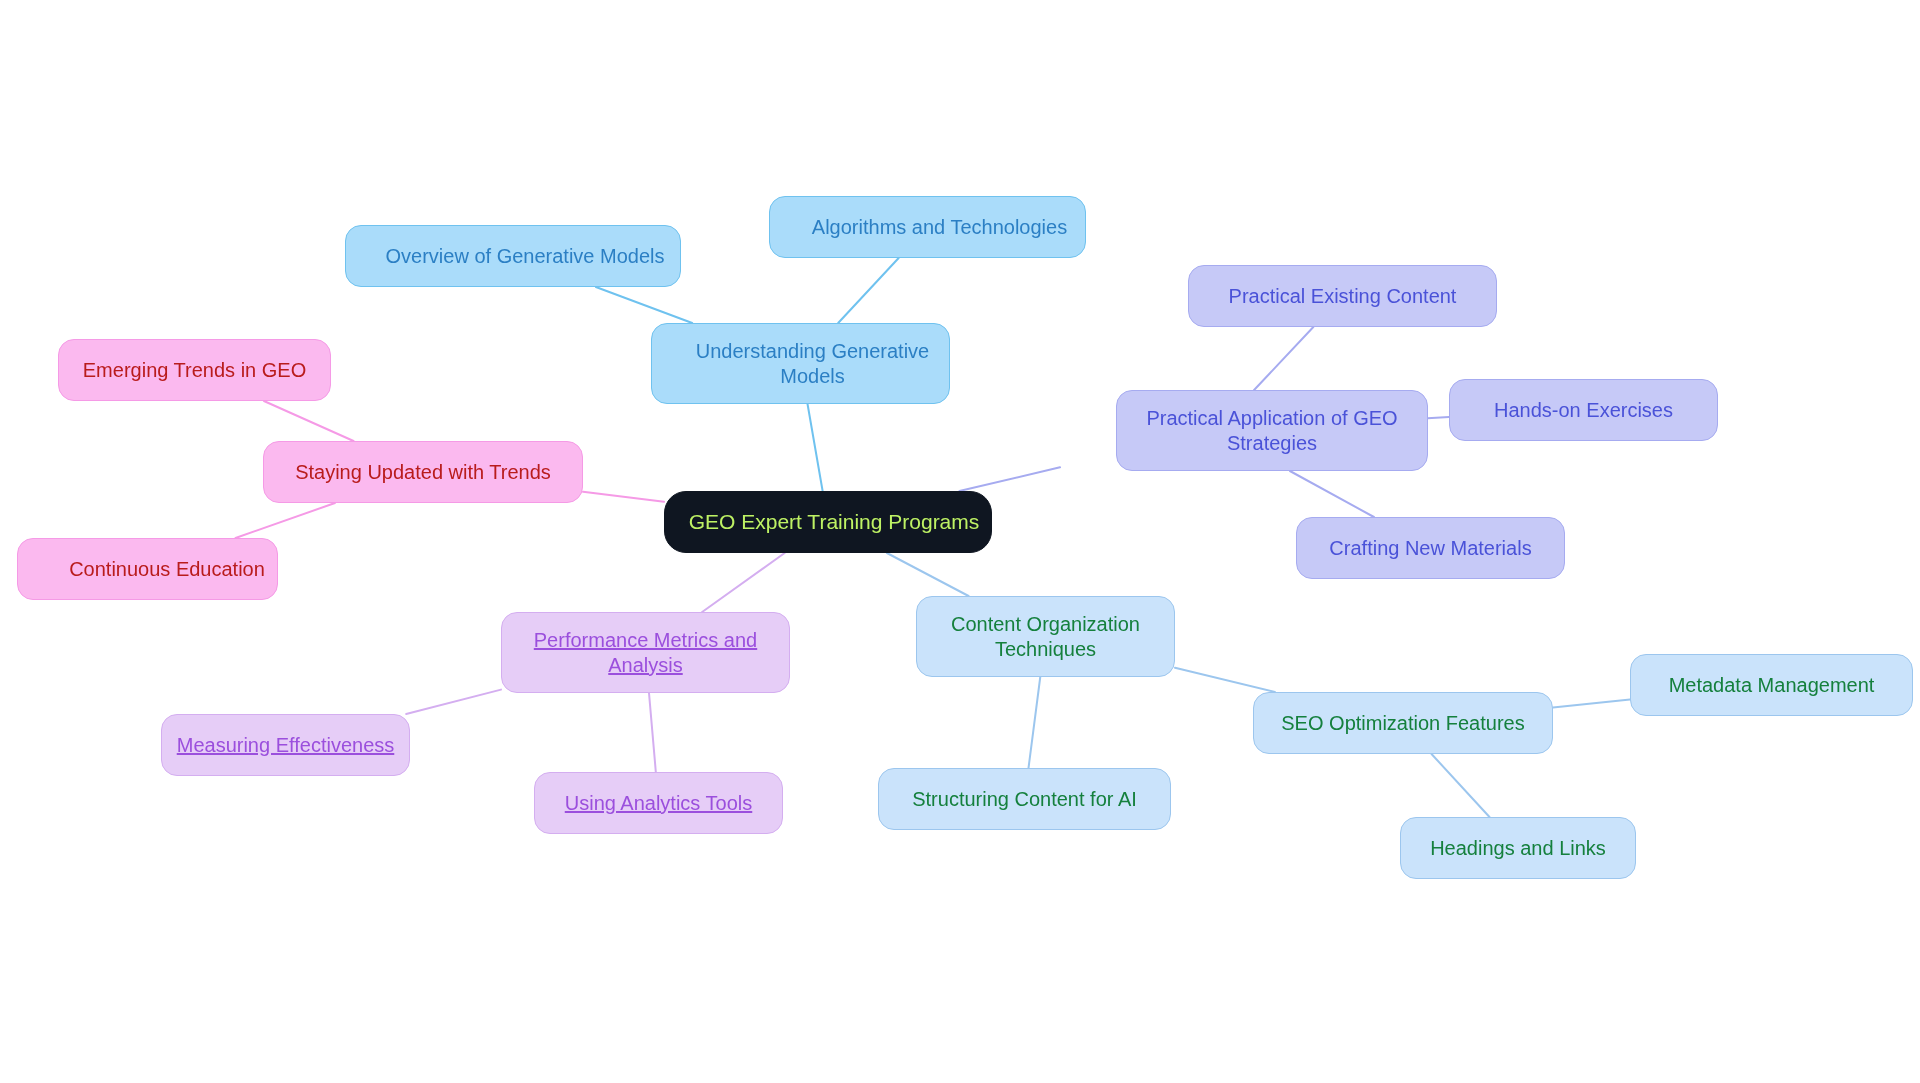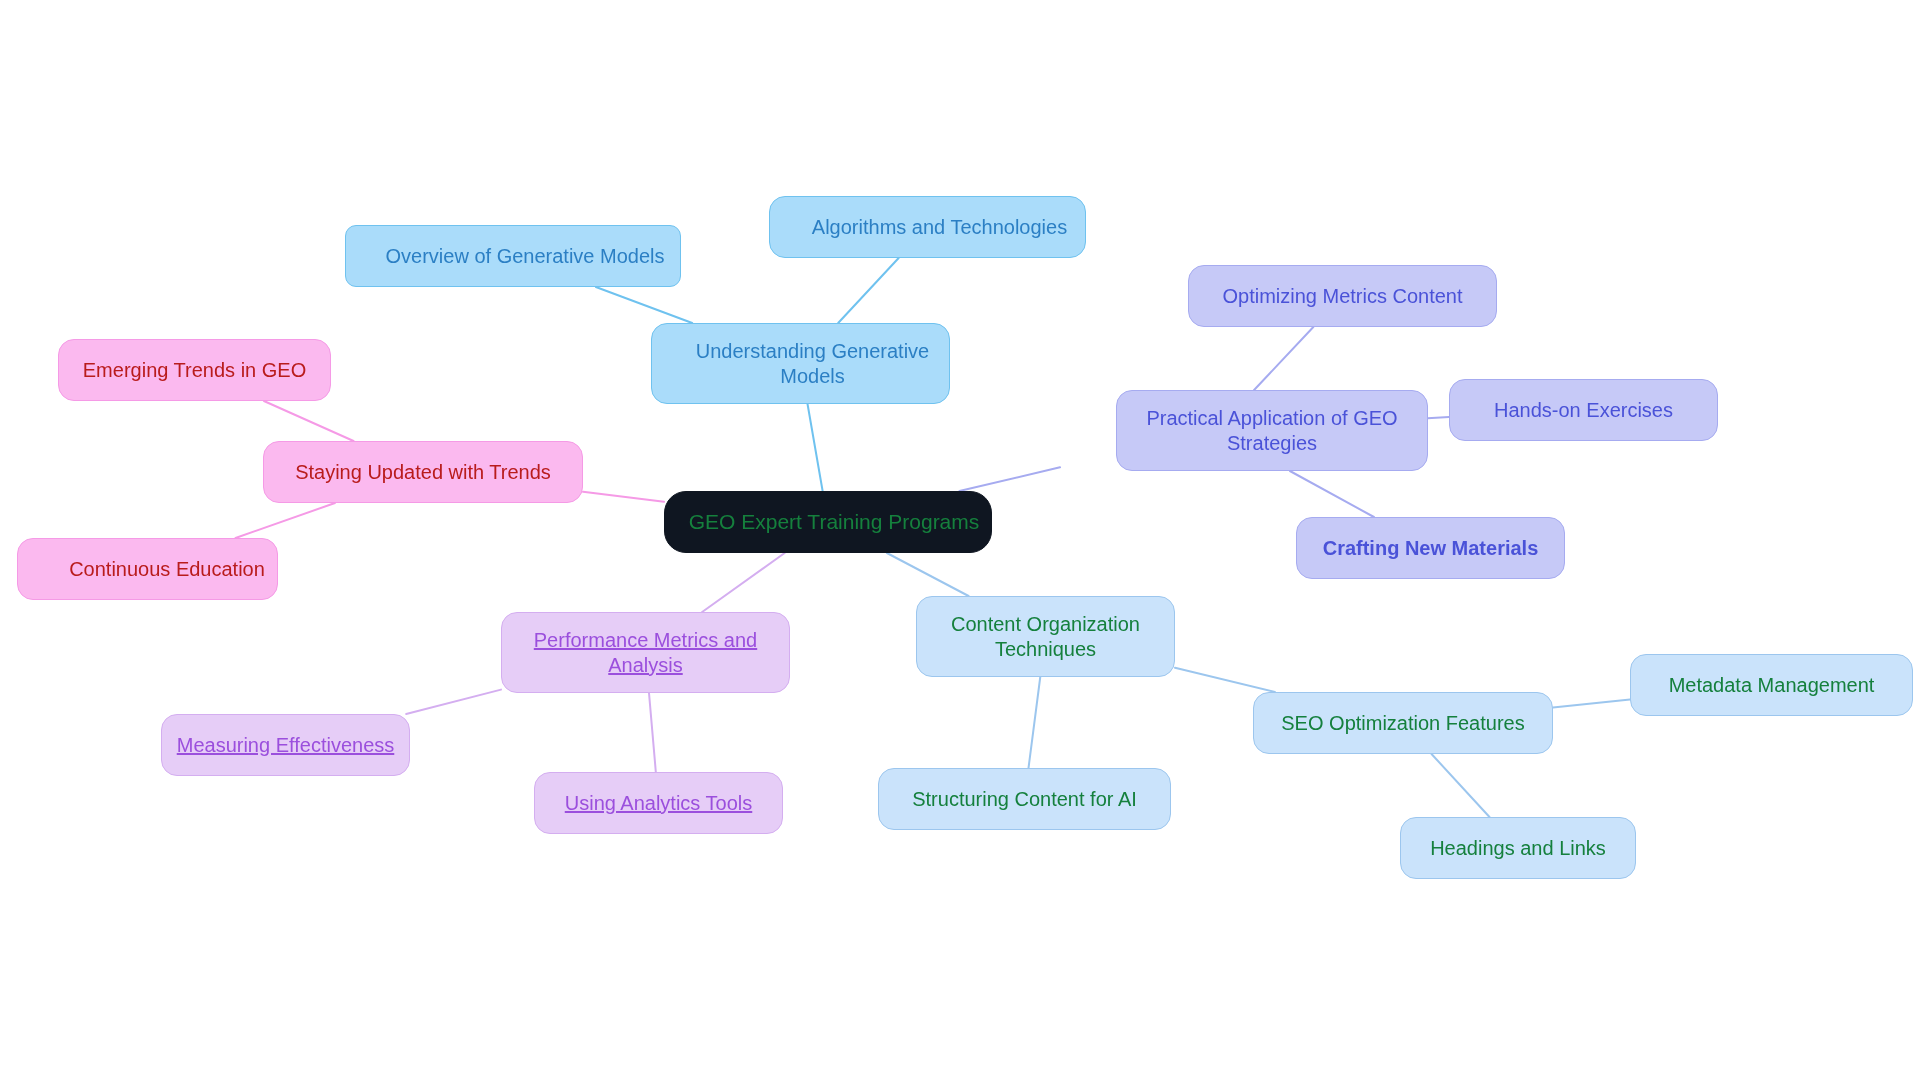--- a/index.html
+++ b/index.html
@@ -36,21 +36,21 @@
     text-align: center;
     border-radius: 16px;
     border-width: 1px;
     border-style: solid;
     line-height: 1.22;
     white-space: pre-line;
   }
   .node-root {
     background: #0f1621;
     border-color: #0f1621;
-    color: #15803d;
+    color: #bef264;
     font-size: 21px;
     border-radius: 22px;
     padding-left: 12px;
   }
   .node-blue-mid {
     background: #aadcfa;
     border-color: #6fc2ef;
     color: #2b7fc4;
     font-size: 20px;
     padding-left: 24px;
@@ -102,27 +102,27 @@
       <line x1="501" y1="689.6284722222222" x2="406.14864864864865" y2="714" stroke="#d4aef0" stroke-width="2" stroke-linecap="round"></line>
       <line x1="648.9983388704319" y1="693" x2="655.8222591362127" y2="772" stroke="#d4aef0" stroke-width="2" stroke-linecap="round"></line>
       <line x1="664" y1="501.75308641975306" x2="583" y2="491.75308641975306" stroke="#f59ae6" stroke-width="2" stroke-linecap="round"></line>
       <line x1="353.55392156862746" y1="441" x2="263.94607843137254" y2="401" stroke="#f59ae6" stroke-width="2" stroke-linecap="round"></line>
       <line x1="334.9536082474227" y1="503" x2="235.5463917525773" y2="538" stroke="#f59ae6" stroke-width="2" stroke-linecap="round"></line>
     </svg>
   <div id="node-layer">
       <div class="node node-root" style="left: 664px; top: 491px; width: 328px; height: 62px;">GEO Expert Training Programs</div>
       <div class="node node-blue-mid" style="left: 651px; top: 323px; width: 299px; height: 81px;">Understanding Generative
 Models</div>
-      <div class="node node-blue-mid" style="left: 345px; top: 225px; width: 336px; height: 62px; border-radius: 11px;">Overview of Generative Models</div>
+      <div class="node node-blue-mid" style="left: 345px; top: 225px; width: 336px; height: 62px;">Overview of Generative Models</div>
       <div class="node node-blue-mid" style="left: 769px; top: 196px; width: 317px; height: 62px;">Algorithms and Technologies</div>
       <div class="node node-periwinkle" style="left: 1116px; top: 390px; width: 312px; height: 81px;">Practical Application of GEO
 Strategies</div>
-      <div class="node node-periwinkle" style="left: 1188px; top: 265px; width: 309px; height: 62px;">Optimizing Metrics Content</div>
+      <div class="node node-periwinkle" style="left: 1188px; top: 265px; width: 309px; height: 62px;">Practical Existing Content</div>
       <div class="node node-periwinkle" style="left: 1449px; top: 379px; width: 269px; height: 62px;">Hands-on Exercises</div>
-      <div class="node node-periwinkle" style="left: 1296px; top: 517px; width: 269px; height: 62px; font-weight: bold;">Crafting New Materials</div>
+      <div class="node node-periwinkle" style="left: 1296px; top: 517px; width: 269px; height: 62px;">Crafting New Materials</div>
       <div class="node node-blue-light" style="left: 916px; top: 596px; width: 259px; height: 81px;">Content Organization
 Techniques</div>
       <div class="node node-blue-light" style="left: 878px; top: 768px; width: 293px; height: 62px;">Structuring Content for AI</div>
       <div class="node node-blue-light" style="left: 1253px; top: 692px; width: 300px; height: 62px;">SEO Optimization Features</div>
       <div class="node node-blue-light" style="left: 1630px; top: 654px; width: 283px; height: 62px;">Metadata Management</div>
       <div class="node node-blue-light" style="left: 1400px; top: 817px; width: 236px; height: 62px;">Headings and Links</div>
       <div class="node node-violet" style="left: 501px; top: 612px; width: 289px; height: 81px;">Performance Metrics and
 Analysis</div>
       <div class="node node-violet" style="left: 161px; top: 714px; width: 249px; height: 62px;">Measuring Effectiveness</div>
       <div class="node node-violet" style="left: 534px; top: 772px; width: 249px; height: 62px;">Using Analytics Tools</div>

